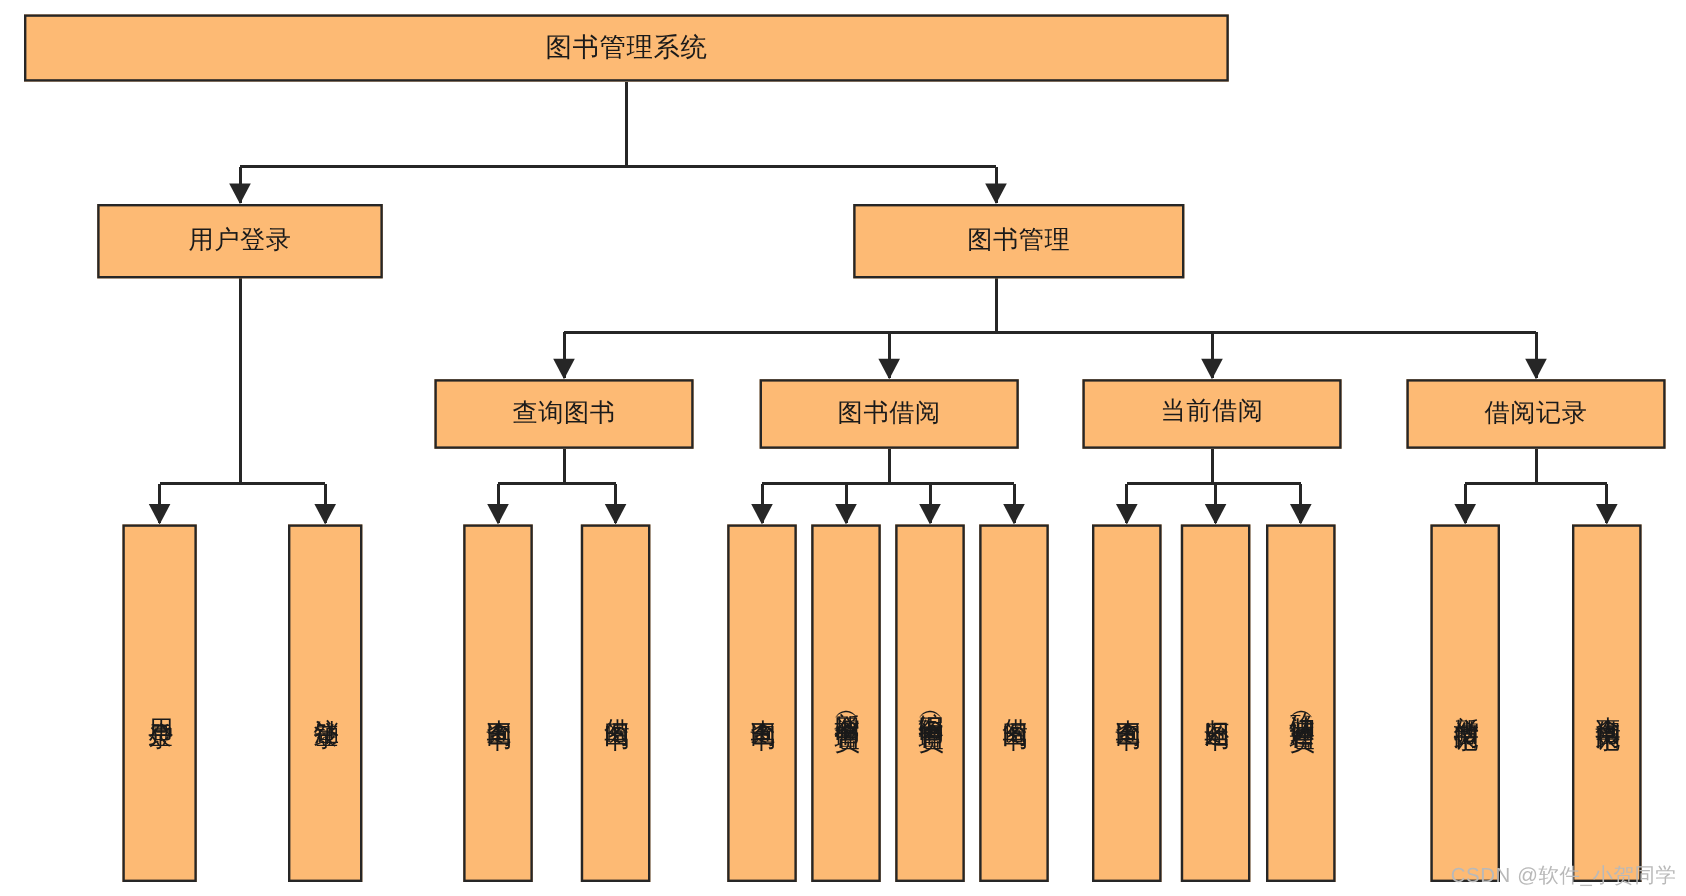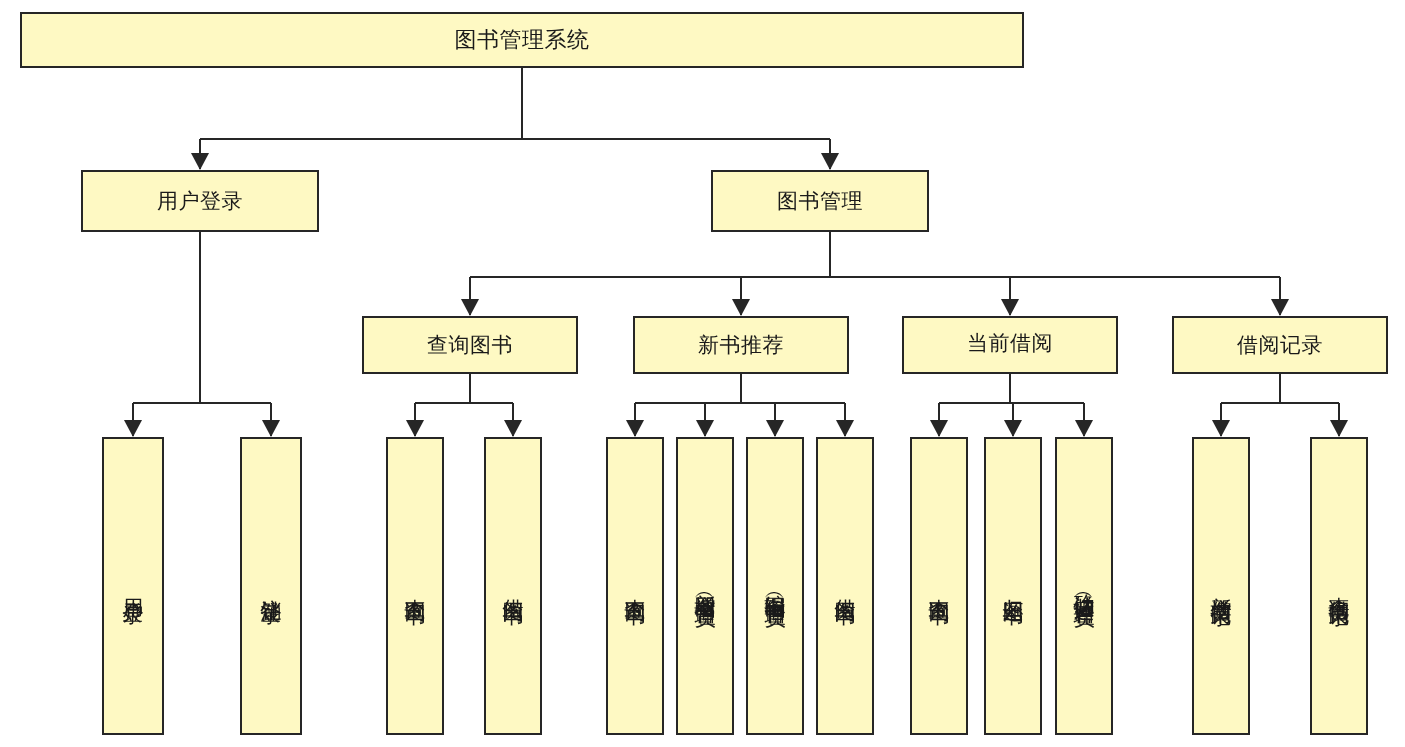--- a/index.html
+++ b/index.html
@@ -23,21 +23,21 @@
     left: 0;
     top: 0;
     width: 1405px;
     height: 747px;
     pointer-events: none;
   }
   .node {
     position: absolute;
     box-sizing: border-box;
     border: 2px solid #262626;
-    background: #fef9c3;
+    background: #fdba74;
     display: flex;
     align-items: center;
     justify-content: center;
     color: #1a1a1a;
     z-index: 2;
   }
   .node-label {
     display: block;
     text-align: center;
     line-height: 1.22;
@@ -135,28 +135,28 @@
       <line x1="1339" y1="403" x2="1339" y2="436" stroke="#262626" stroke-width="2.5" shape-rendering="crispEdges"></line>
       <polygon points="1330,420 1348,420 1339,437" fill="#262626"></polygon>
     </svg>
   <div id="nodes">
       <div class="node horiz root" style="left: 20px; top: 12px; width: 1004px; height: 56px;">
         <span class="node-label">图书管理系统</span>
       </div>
       <div class="node horiz" style="left: 81px; top: 170px; width: 238px; height: 62px;">
         <span class="node-label">用户登录</span>
       </div>
-      <div class="node horiz" style="left: 711px; top: 170px; width: 218px; height: 62px;">
+      <div class="node horiz" style="left: 711px; top: 170px; width: 276px; height: 62px;">
         <span class="node-label">图书管理</span>
       </div>
       <div class="node horiz" style="left: 362px; top: 316px; width: 216px; height: 58px;">
         <span class="node-label">查询图书</span>
       </div>
       <div class="node horiz" style="left: 633px; top: 316px; width: 216px; height: 58px;">
-        <span class="node-label">新书推荐</span>
+        <span class="node-label">图书借阅</span>
       </div>
       <div class="node horiz" style="left: 902px; top: 316px; width: 216px; height: 58px; font-family: Liberation Mono, monospace;">
         <span class="node-label">当前借阅</span>
       </div>
       <div class="node horiz" style="left: 1172px; top: 316px; width: 216px; height: 58px;">
         <span class="node-label">借阅记录</span>
       </div>
       <div class="node vert" style="left: 102px; top: 437px; width: 62px; height: 298px;">
         <span class="node-label">用户登录</span>
       </div>
@@ -190,13 +190,14 @@
       <div class="node vert" style="left: 1055px; top: 437px; width: 58px; height: 298px;">
         <span class="node-label">确认归还（管理员）</span>
       </div>
       <div class="node vert" style="left: 1192px; top: 437px; width: 58px; height: 298px;">
         <span class="node-label">新增借阅记录</span>
       </div>
       <div class="node vert" style="left: 1310px; top: 437px; width: 58px; height: 298px;">
         <span class="node-label">查询借阅记录</span>
       </div>
     </div>
+  <div id="watermark">CSDN @软件_小贺同学</div>
 </div>
 
 </body></html>

